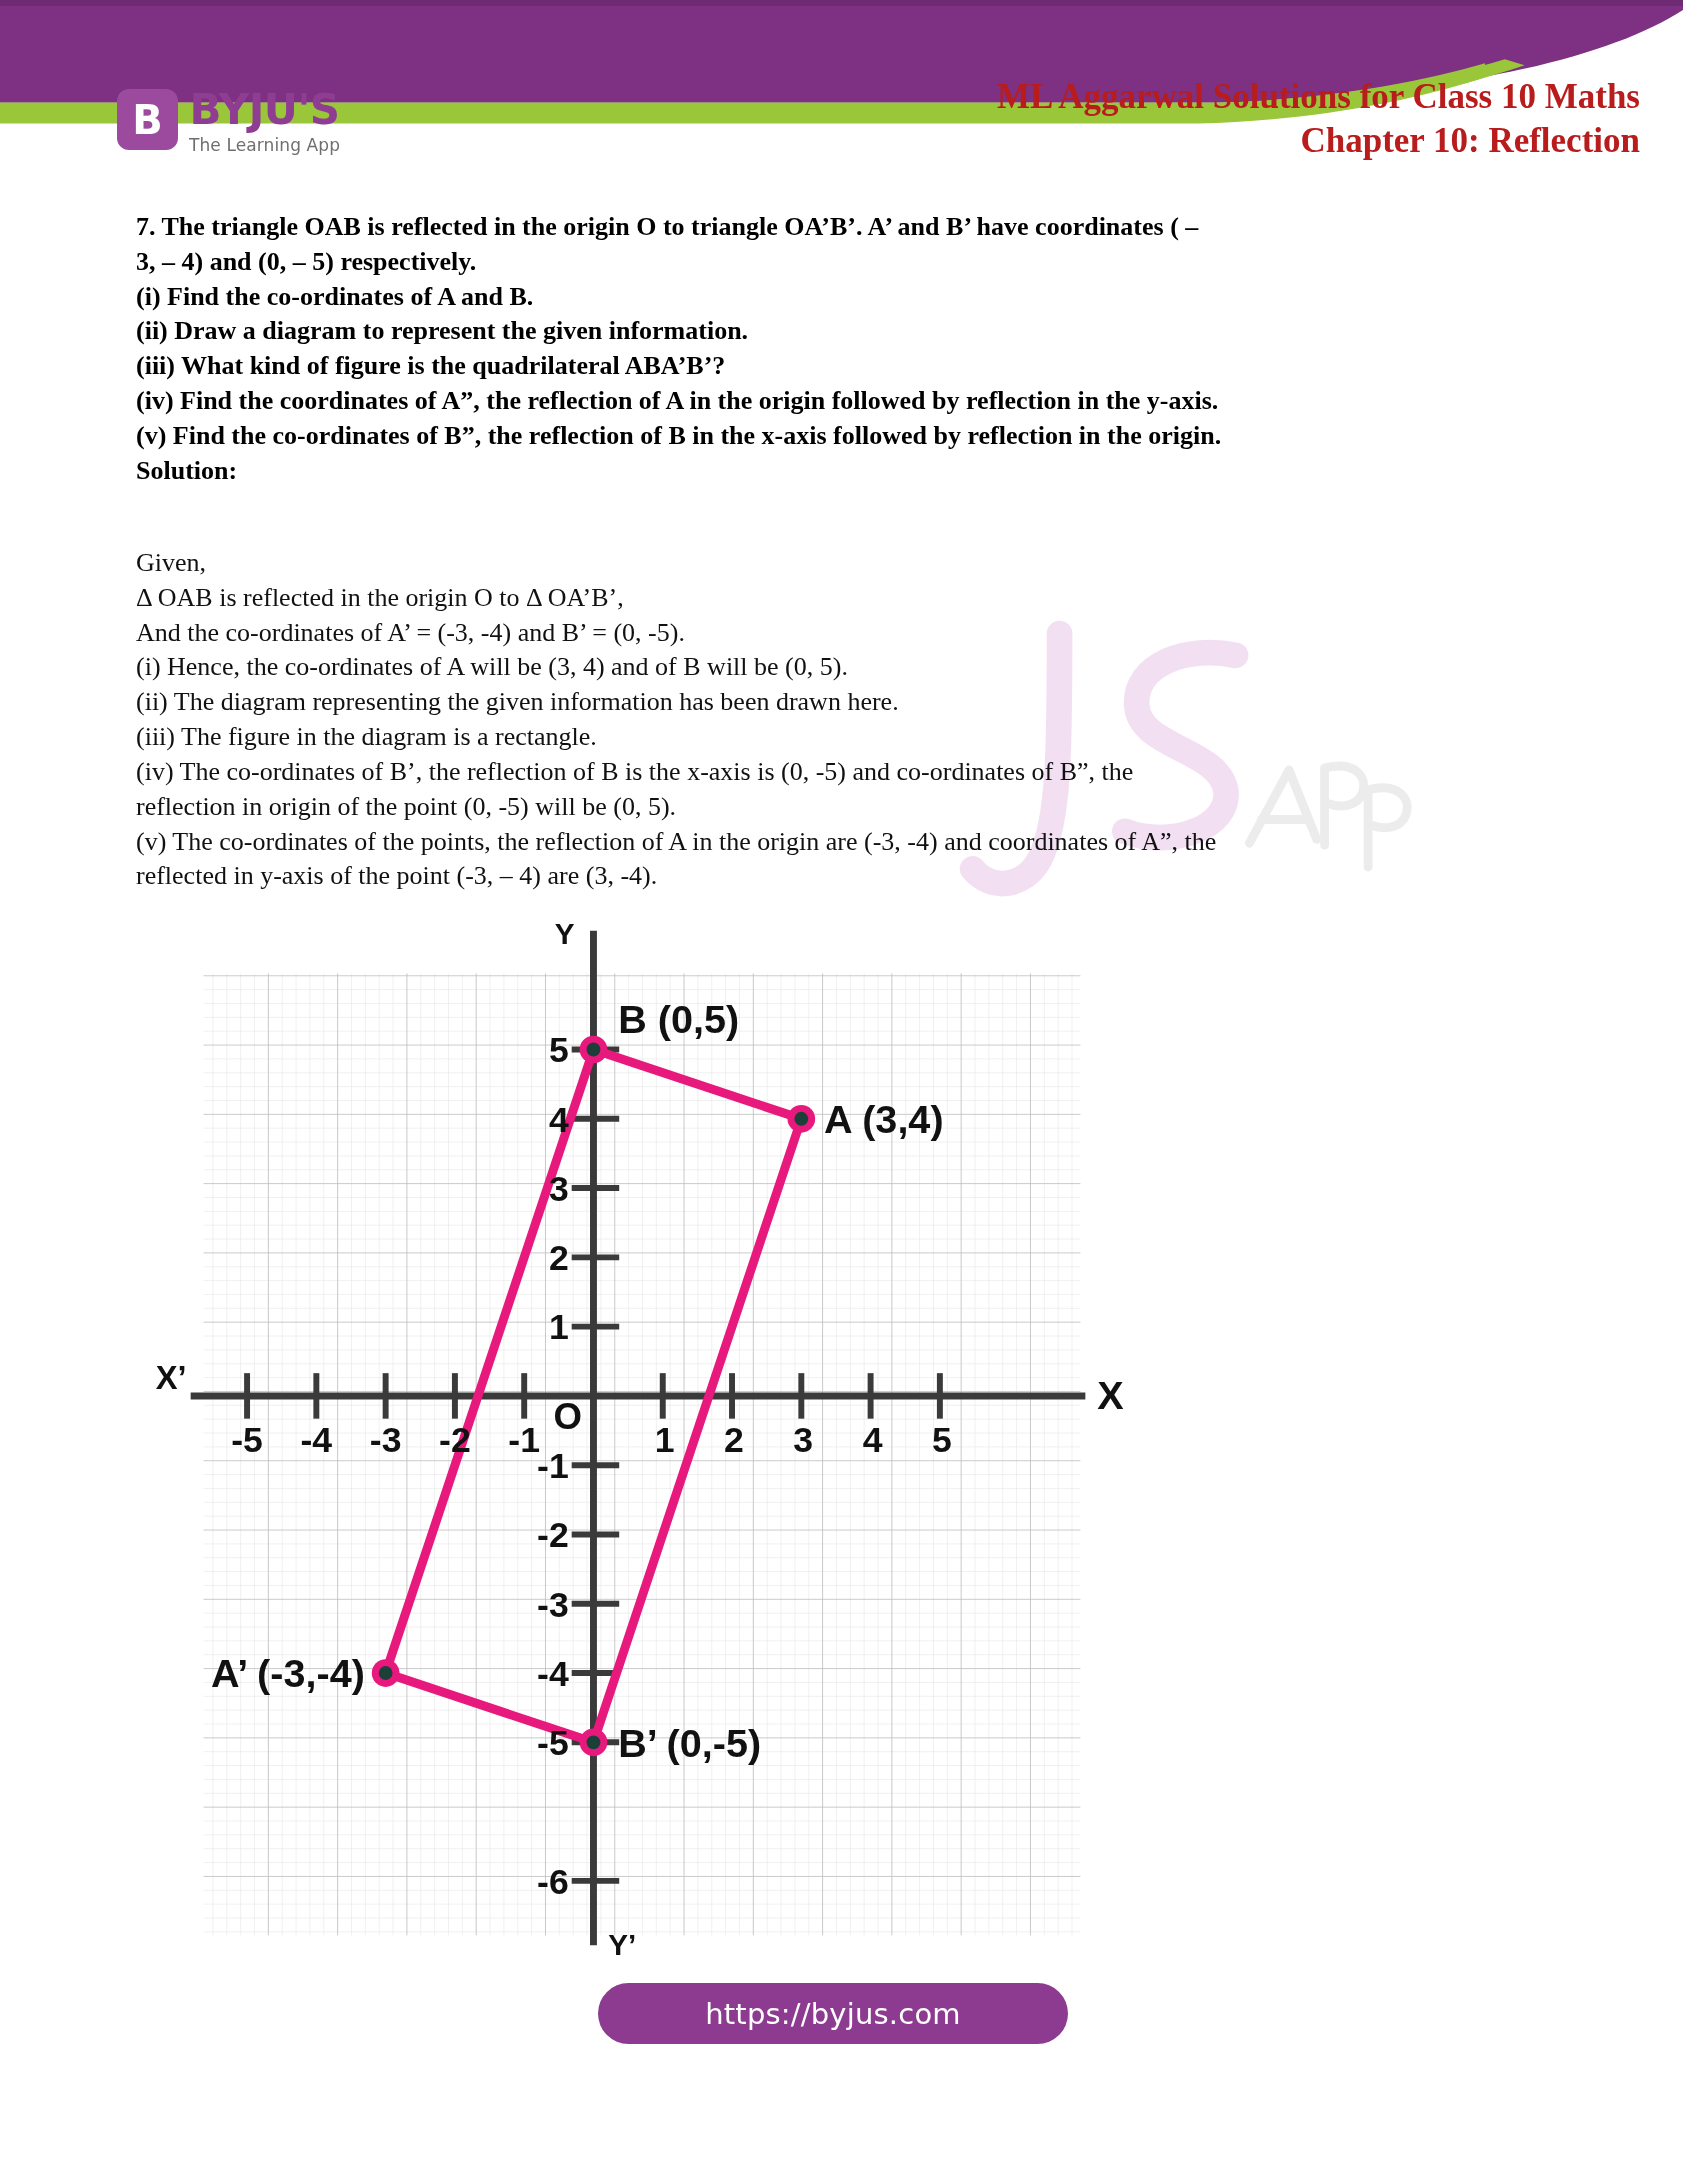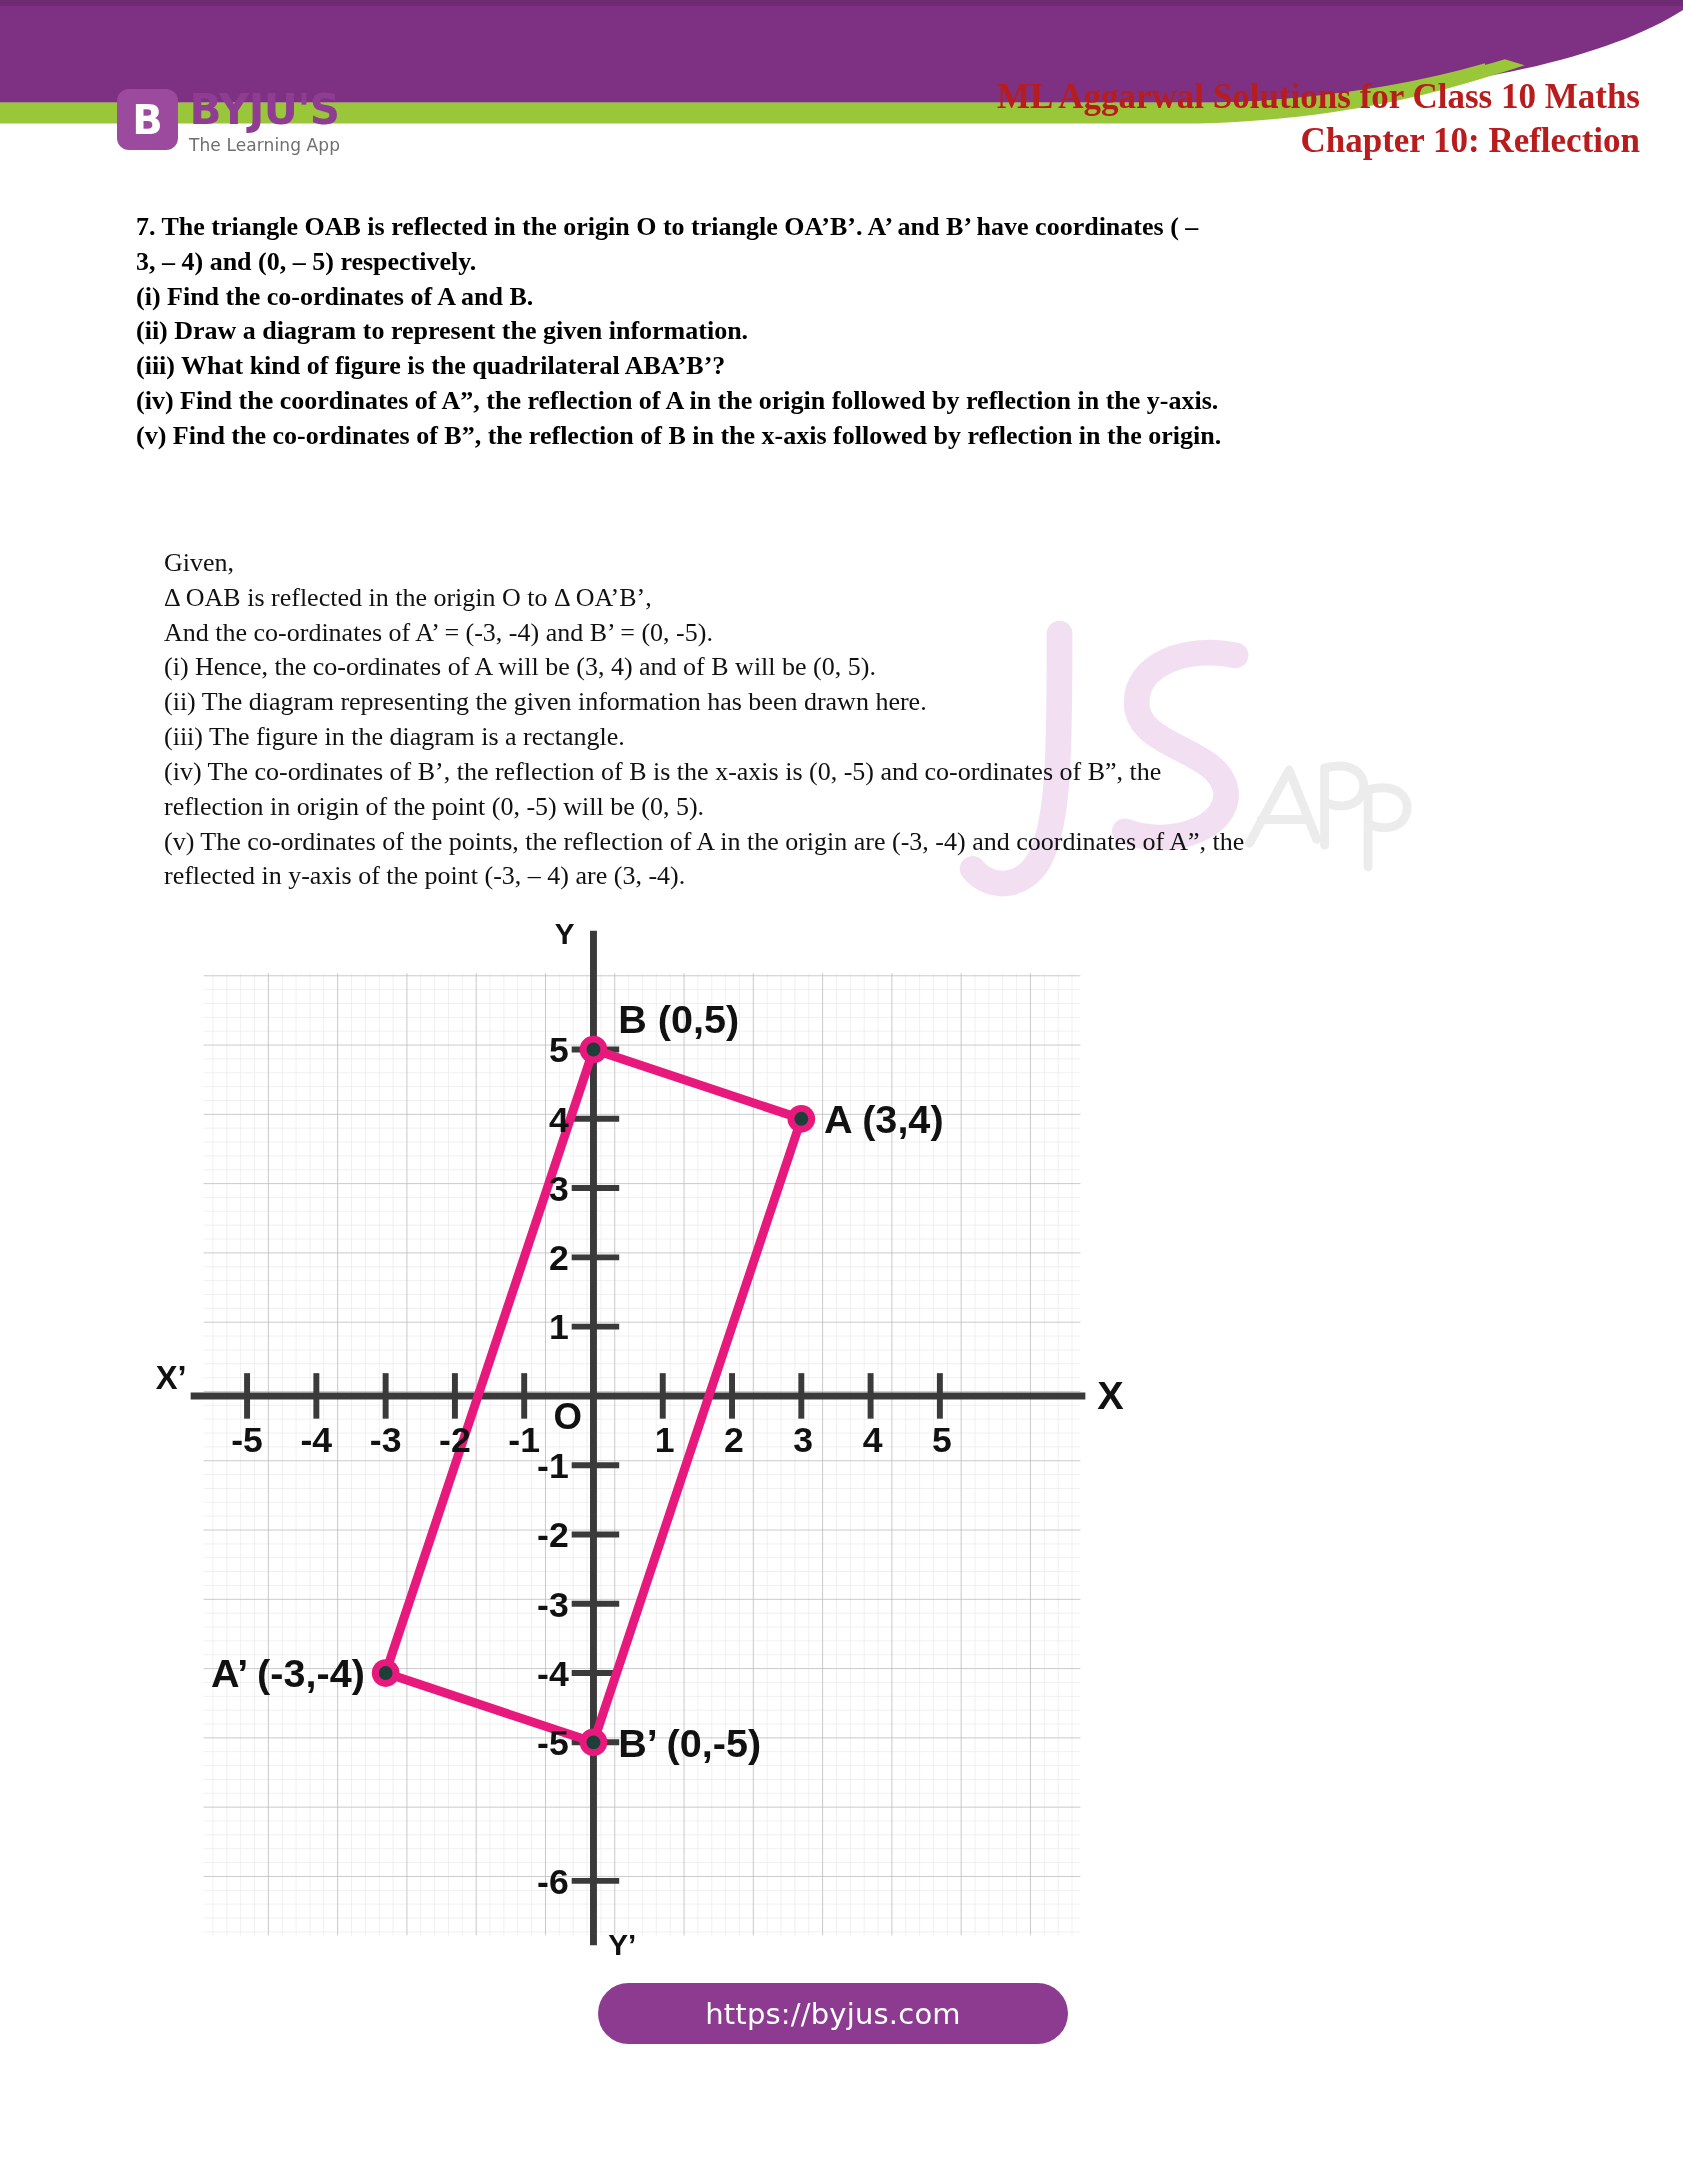--- a/index.html
+++ b/index.html
@@ -103,21 +103,21 @@
   #solution-block {
     position: absolute;
     left: 136px;
     top: 546px;
     width: 1416px;
     font-family: "Liberation Serif", serif;
     font-size: 26px;
     line-height: 1.34;
     color: #111111;
   }
-  #solution-block .s-line { display: block; margin-left: 28px; }
+  #solution-block .s-line { display: block; }
 
   
   #body-watermark {
     position: absolute;
     left: 921px;
     top: 594px;
     width: 554px;
     height: 356px;
     pointer-events: none;
     opacity: 0.55;
@@ -200,20 +200,21 @@
 </svg>
 
 <div id="question-block">
   <span class="q-line">7. The triangle OAB is reflected in the origin O to triangle OA’B’. A’ and B’ have coordinates ( –</span>
   <span class="q-line">3, – 4) and (0, – 5) respectively.</span>
   <span class="q-line">(i) Find the co-ordinates of A and B.</span>
   <span class="q-line">(ii) Draw a diagram to represent the given information.</span>
   <span class="q-line">(iii) What kind of figure is the quadrilateral ABA’B’?</span>
   <span class="q-line">(iv) Find the coordinates of A”, the reflection of A in the origin followed by reflection in the y-axis.</span>
   <span class="q-line">(v) Find the co-ordinates of B”, the reflection of B in the x-axis followed by reflection in the origin.</span>
+  <span class="q-line">Solution:</span>
 </div>
 
 <div id="solution-block">
   <span class="s-line">Given,</span>
   <span class="s-line">Δ OAB is reflected in the origin O to Δ OA’B’,</span>
   <span class="s-line">And the co-ordinates of A’ = (-3, -4) and B’ = (0, -5).</span>
   <span class="s-line">(i) Hence, the co-ordinates of A will be (3, 4) and of B will be (0, 5).</span>
   <span class="s-line">(ii) The diagram representing the given information has been drawn here.</span>
   <span class="s-line">(iii) The figure in the diagram is a rectangle.</span>
   <span class="s-line">(iv) The co-ordinates of B’, the reflection of B is the x-axis is (0, -5) and co-ordinates of B”, the</span>

